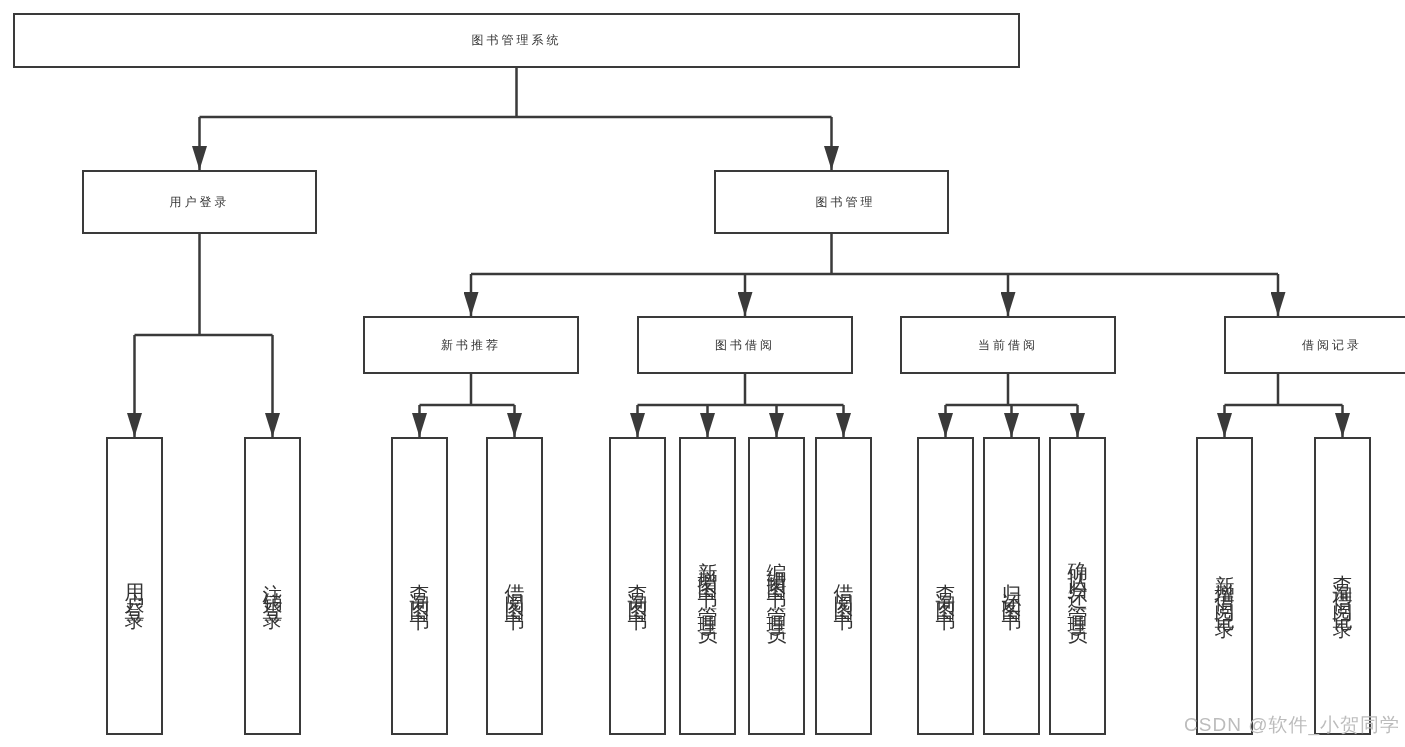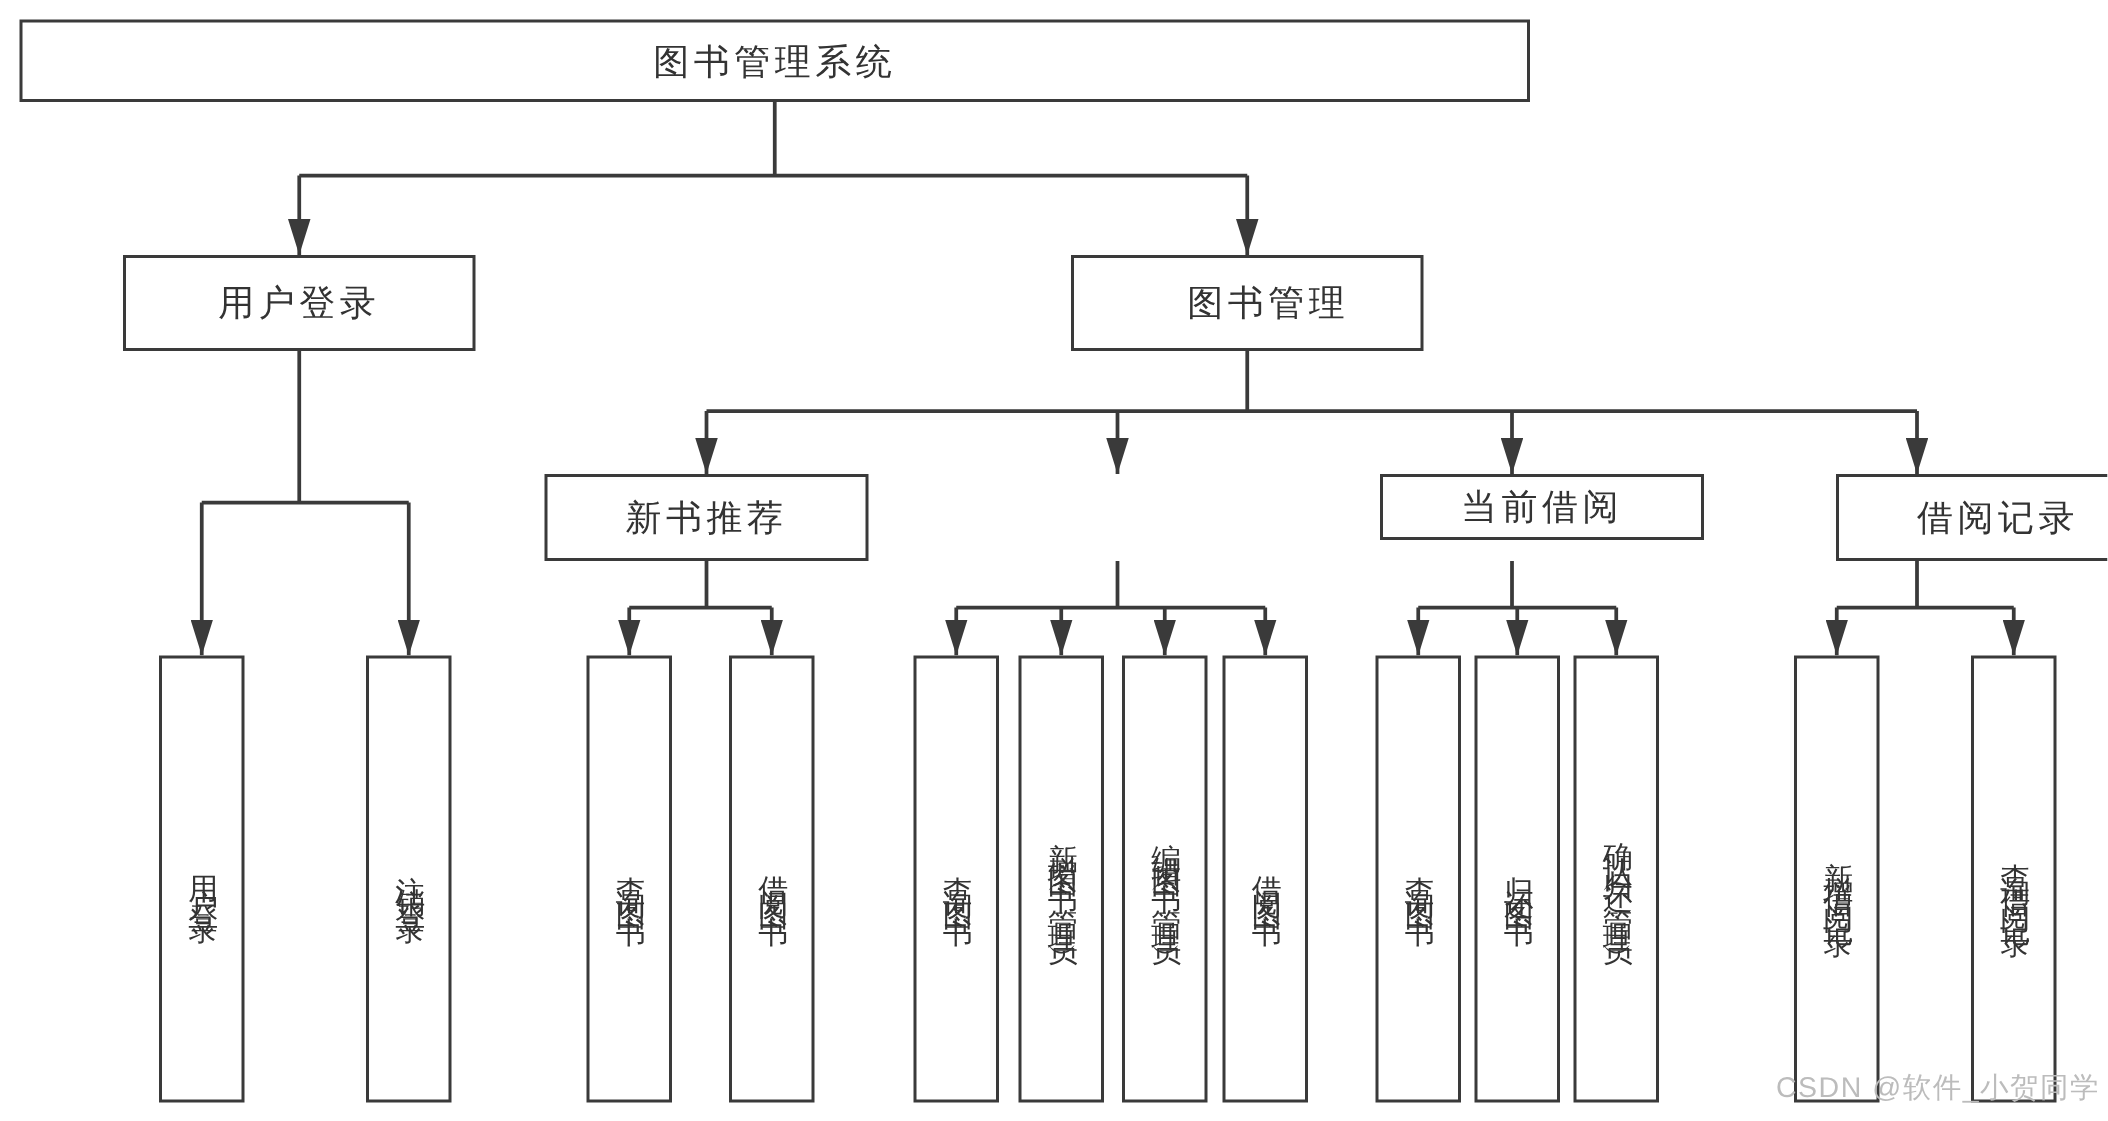--- a/index.html
+++ b/index.html
@@ -10,21 +10,21 @@
     position:relative; width:1405px; height:747px; background:var(--bg);
     font-family:"Liberation Sans", sans-serif; overflow:hidden;
   }
   .connectors{position:absolute; left:0; top:0; width:1405px; height:747px;}
   .cline{fill:none; stroke:var(--line); stroke-width:2.5;}
   .node{
     position:absolute; box-sizing:border-box; background:#fff;
     border:2.5px solid var(--border); color:var(--text);
     display:flex; align-items:center; justify-content:center;
   }
-  .h-label{font-size:24px; letter-spacing:3px; white-space:nowrap;}
+  .h-label{font-size:12px; letter-spacing:3px; white-space:nowrap;}
   .v-label{
     writing-mode:vertical-rl; font-size:20px; letter-spacing:9px;
     line-height:1.15; white-space:nowrap;
   }
   .watermark{
     position:absolute; right:5px; bottom:9px; color:var(--wm);
     font-size:19px; letter-spacing:1px; white-space:nowrap;text-align:center;
   }
 </style>
 </head>
@@ -82,21 +82,24 @@
   <div class="node" style="left:82px; top:170px; width:235px; height:64px;">
     <span class="h-label">用户登录</span>
   </div>
   <div class="node" style="left:714px; top:170px; width:235px; height:64px;padding-left:28px;">
     <span class="h-label">图书管理</span>
   </div>
 
   <div class="node" style="left:363px; top:316px; width:216px; height:58px;">
     <span class="h-label">新书推荐</span>
   </div>
-  <div class="node" style="left:900px; top:316px; width:216px; height:44px;margin-left:20px;">
+  <div class="node" style="left:637px; top:316px; width:216px; height:58px;">
+    <span class="h-label">图书借阅</span>
+  </div>
+  <div class="node" style="left:900px; top:316px; width:216px; height:58px;">
     <span class="h-label">当前借阅</span>
   </div>
   <div class="node" style="left:1224px; top:316px; width:216px; height:58px;">
     <span class="h-label">借阅记录</span>
   </div>
 
   <div class="node" style="left:106px; top:437px; width:57px; height:298px;">
     <span class="v-label">用户登录</span>
   </div>
   <div class="node" style="left:244px; top:437px; width:57px; height:298px;">

